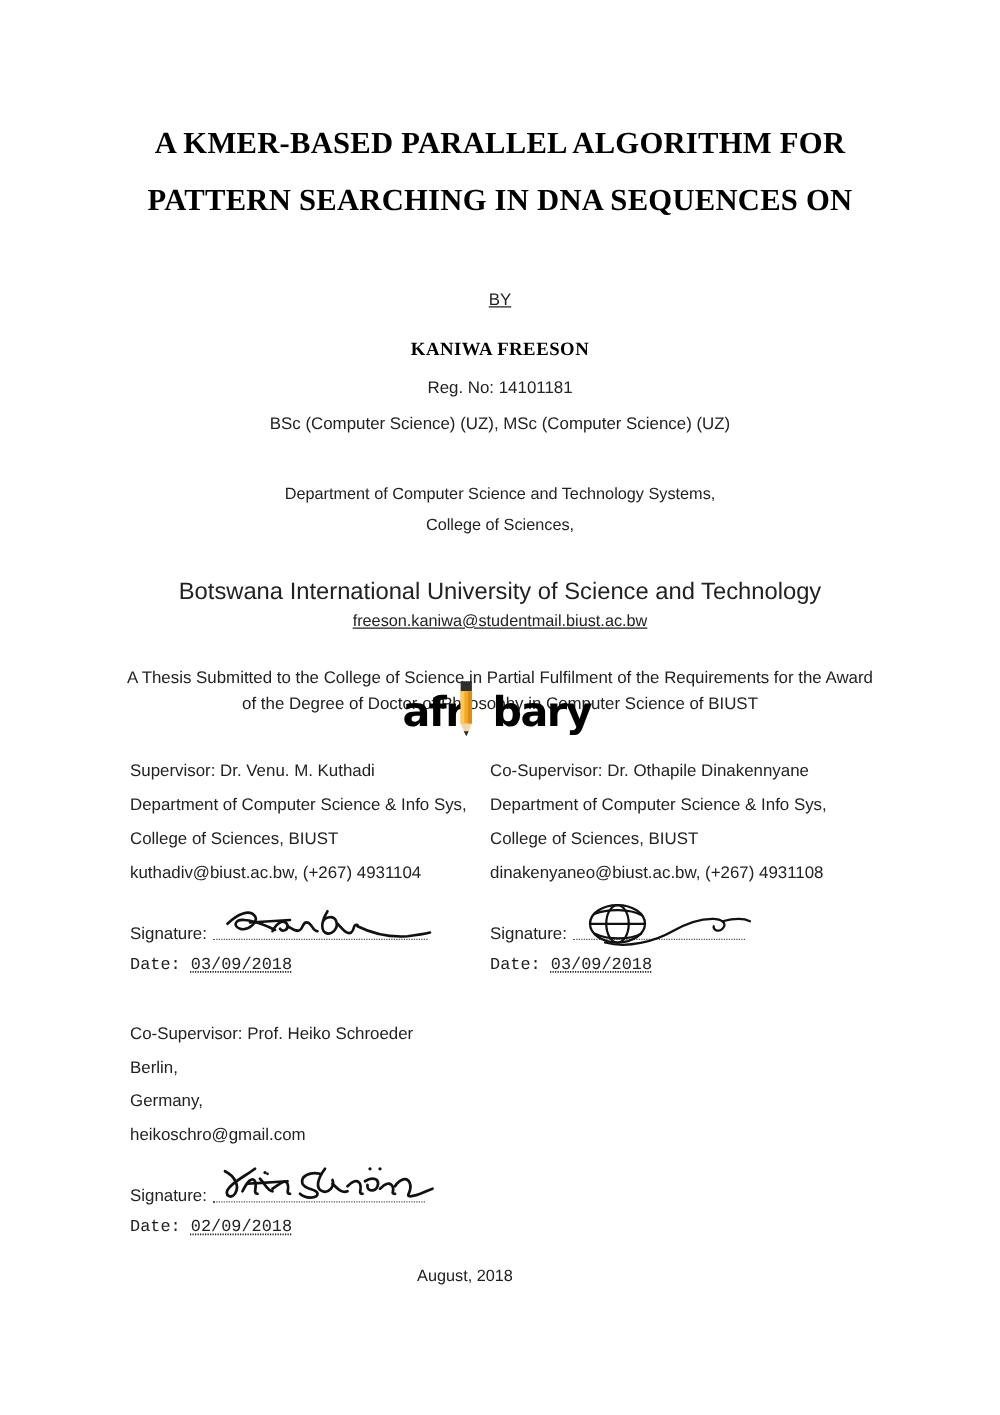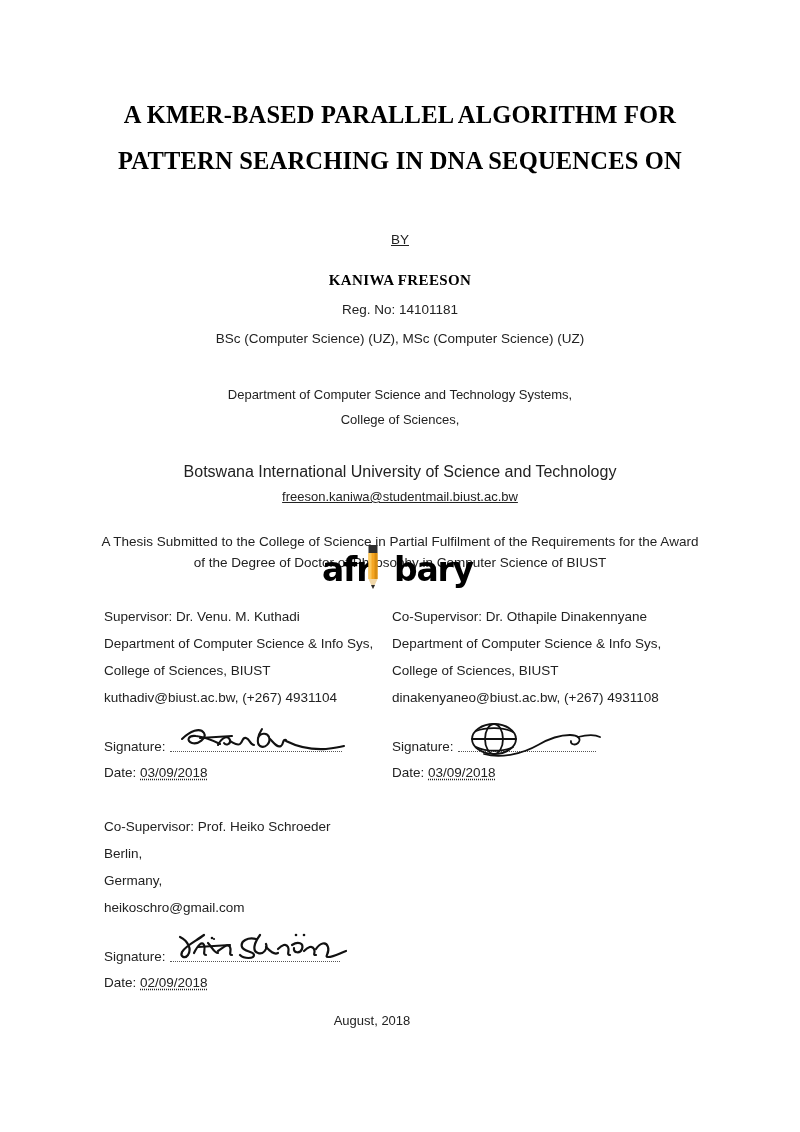--- a/index.html
+++ b/index.html
@@ -71,21 +71,21 @@
     font-size: 13px;
     color: #222;
   }
   .dept-line2 {
     top: 412px;
     font-size: 13px;
     color: #222;
   }
   .university {
     top: 463px;
-    font-size: 16px;
+    font-size: 19px;
     color: #222;
   }
   .email-line {
     top: 489px;
     font-size: 13px;
     color: #222;
   }
   .email-link {
     text-decoration: underline;
     color: #222;
@@ -157,20 +157,21 @@
     position: absolute;
     top: -2px;
     pointer-events: none;
   }
   .date-row {
     position: relative;
     height: 26px;
     margin-top: 4px;
     font-size: 13.5px;
     color: #222;
+    font-family: Liberation Mono, monospace;
   }
   .date-value {
     text-decoration: underline;
     text-decoration-style: dotted;
     text-underline-offset: 2px;
   }
   
   .sup-third {
     position: absolute;
     left: 104px;

